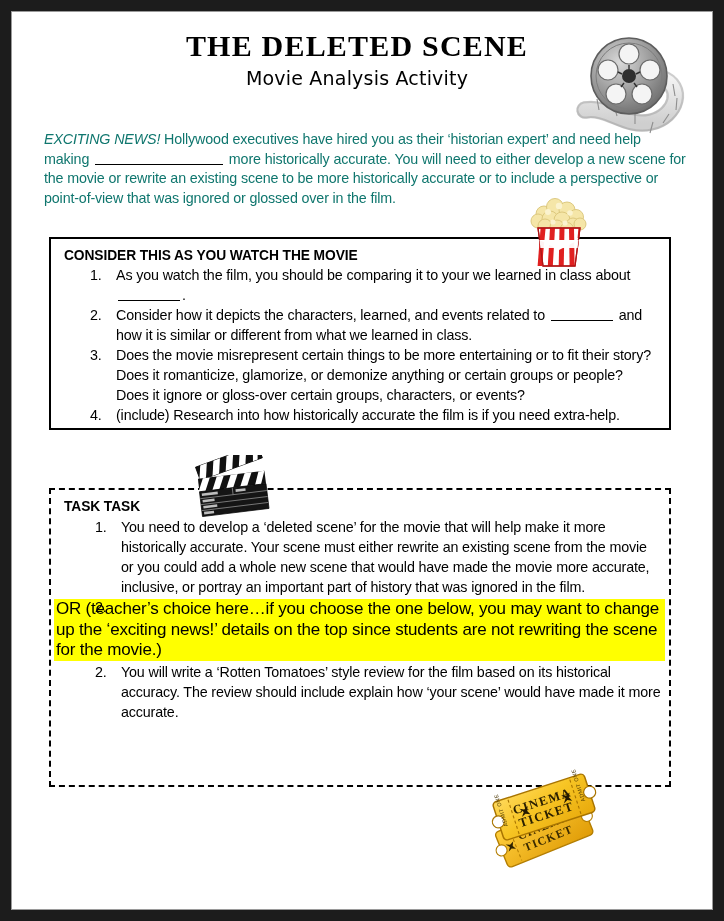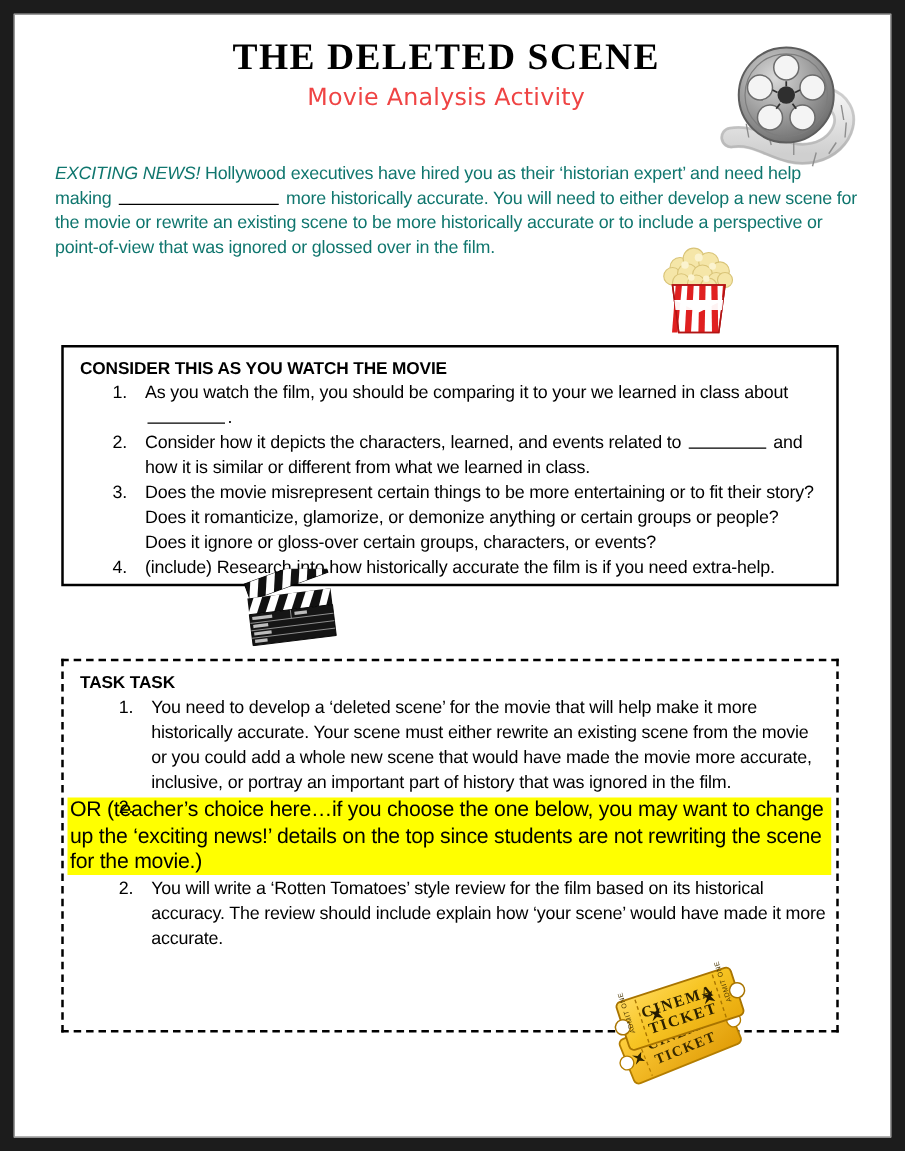--- a/index.html
+++ b/index.html
@@ -49,21 +49,21 @@
     font-weight: bold;
     letter-spacing: 1.2px;
     color: #000;
     line-height: 1.05;
     font-variant: small-caps;
     text-transform: uppercase;
   }
   #doc-subtitle {
     font-family: "DejaVu Sans", sans-serif;
     font-size: 19px;
-    color: #ef4444;
+    color: #000000;
     margin-top: 5px;
     letter-spacing: 0.2px;
   }
 
   
   #intro {
     position: absolute;
     left: 32px;
     top: 118px;
     width: 644px;
@@ -86,21 +86,20 @@
     border-bottom: 1.6px solid #000;
     margin: 0 2px -1px 2px;
     height: 11px;
   }
 
   
   .panel {
     position: absolute;
     box-sizing: border-box;
     background: transparent;
-    margin-top: 39px;
   }
   #consider-box {
     left: 37px;
     top: 225px;
     width: 622px;
     height: 193px;
     border: 2.2px solid #000;
   }
   #task-box {
     left: 37px;

